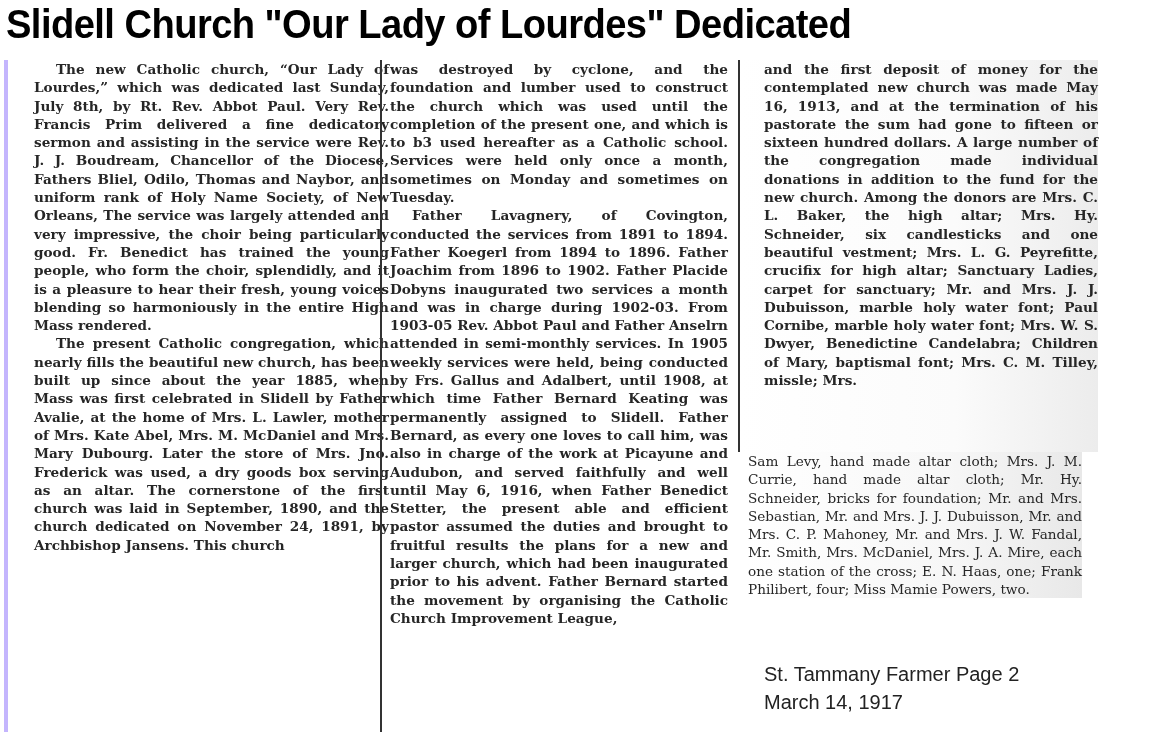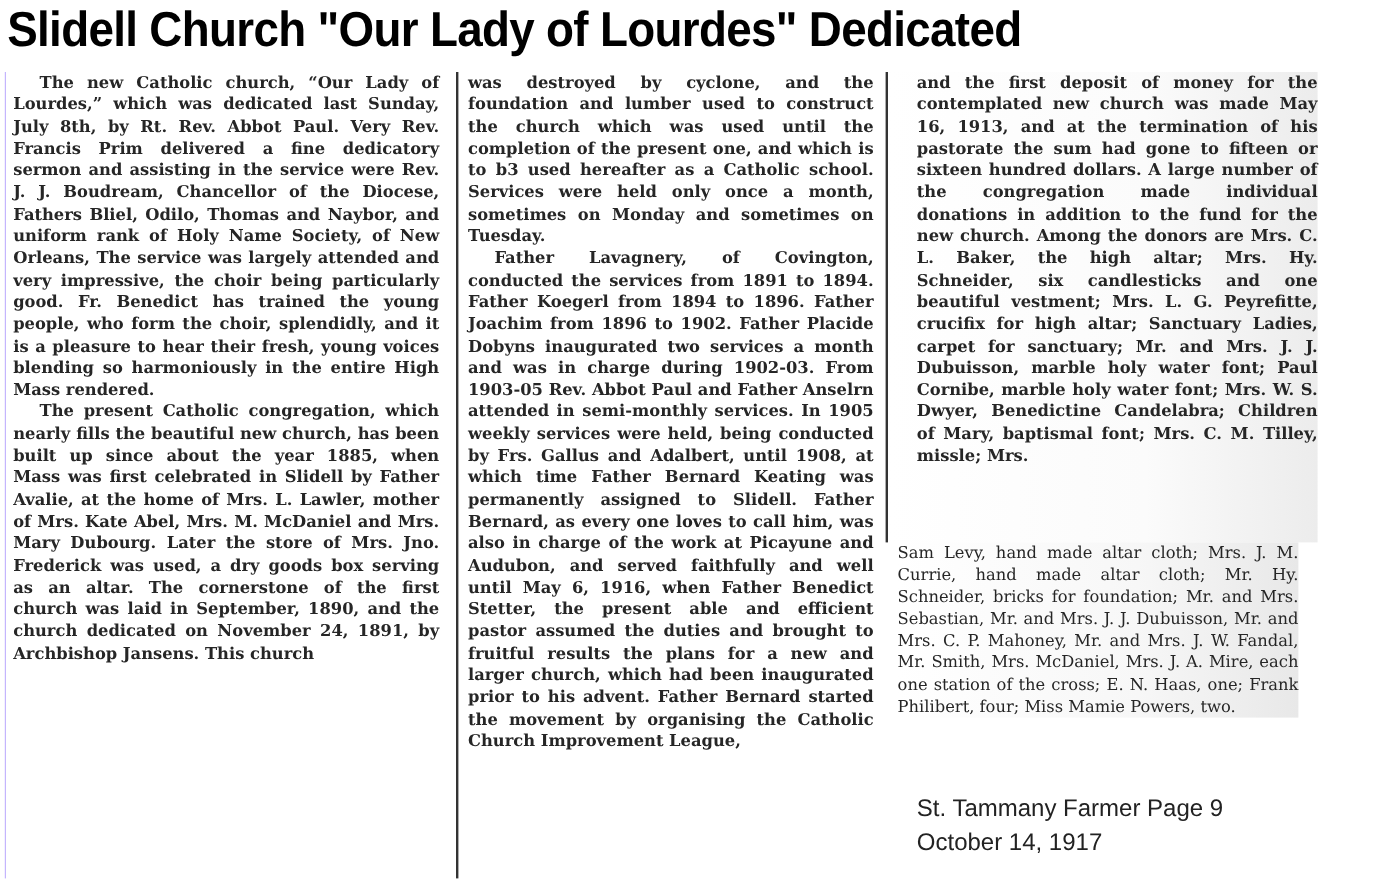--- a/index.html
+++ b/index.html
@@ -45,22 +45,22 @@
     .column p {
       margin: 0;
       text-indent: 0;
     }
     .column p.indent {
       text-indent: 22px;
     }
     .col1 {
       left: 13px;
       width: 355px;
-      border-left: 1px solid #c4b5fd;
-      padding-left: 6px;
+      border-left: 4px solid #c4b5fd;
+      padding-left: 26px;
       left: 4px;
       height: 672px;
     }
     .col2 {
       left: 380px;
       width: 338px;
       border-left: 2px solid #333;
       padding-left: 8px;
       height: 672px;
     }
@@ -114,15 +114,15 @@
 
 <div class="column col3">
   <p>and the first deposit of money for the contemplated new church was made May 16, 1913, and at the termination of his pastorate the sum had gone to fifteen or sixteen hundred dollars. A large number of the congregation made individual donations in addition to the fund for the new church. Among the donors are Mrs. C. L. Baker, the high altar; Mrs. Hy. Schneider, six candlesticks and one beautiful vestment; Mrs. L. G. Peyrefitte, crucifix for high altar; Sanctuary Ladies, carpet for sanctuary; Mr. and Mrs. J. J. Dubuisson, marble holy water font; Paul Cornibe, marble holy water font; Mrs. W. S. Dwyer, Benedictine Candelabra; Children of Mary, baptismal font; Mrs. C. M. Tilley, missle; Mrs.</p>
 </div>
 
 <div class="col3-cont">
   <p>Sam Levy, hand made altar cloth; Mrs. J. M. Currie, hand made altar cloth; Mr. Hy. Schneider, bricks for foundation; Mr. and Mrs. Sebastian, Mr. and Mrs. J. J. Dubuisson, Mr. and Mrs. C. P. Mahoney, Mr. and Mrs. J. W. Fandal, Mr. Smith, Mrs. McDaniel, Mrs. J. A. Mire, each one station of the cross; E. N. Haas, one; Frank Philibert, four; Miss Mamie Powers, two.</p>
 </div>
 
 <div class="caption">
-  <div>St. Tammany Farmer Page 9</div>
-  <div>October 14, 1917</div>
+  <div>St. Tammany Farmer Page 2</div>
+  <div>March 14, 1917</div>
 </div>
 
 </body></html>

